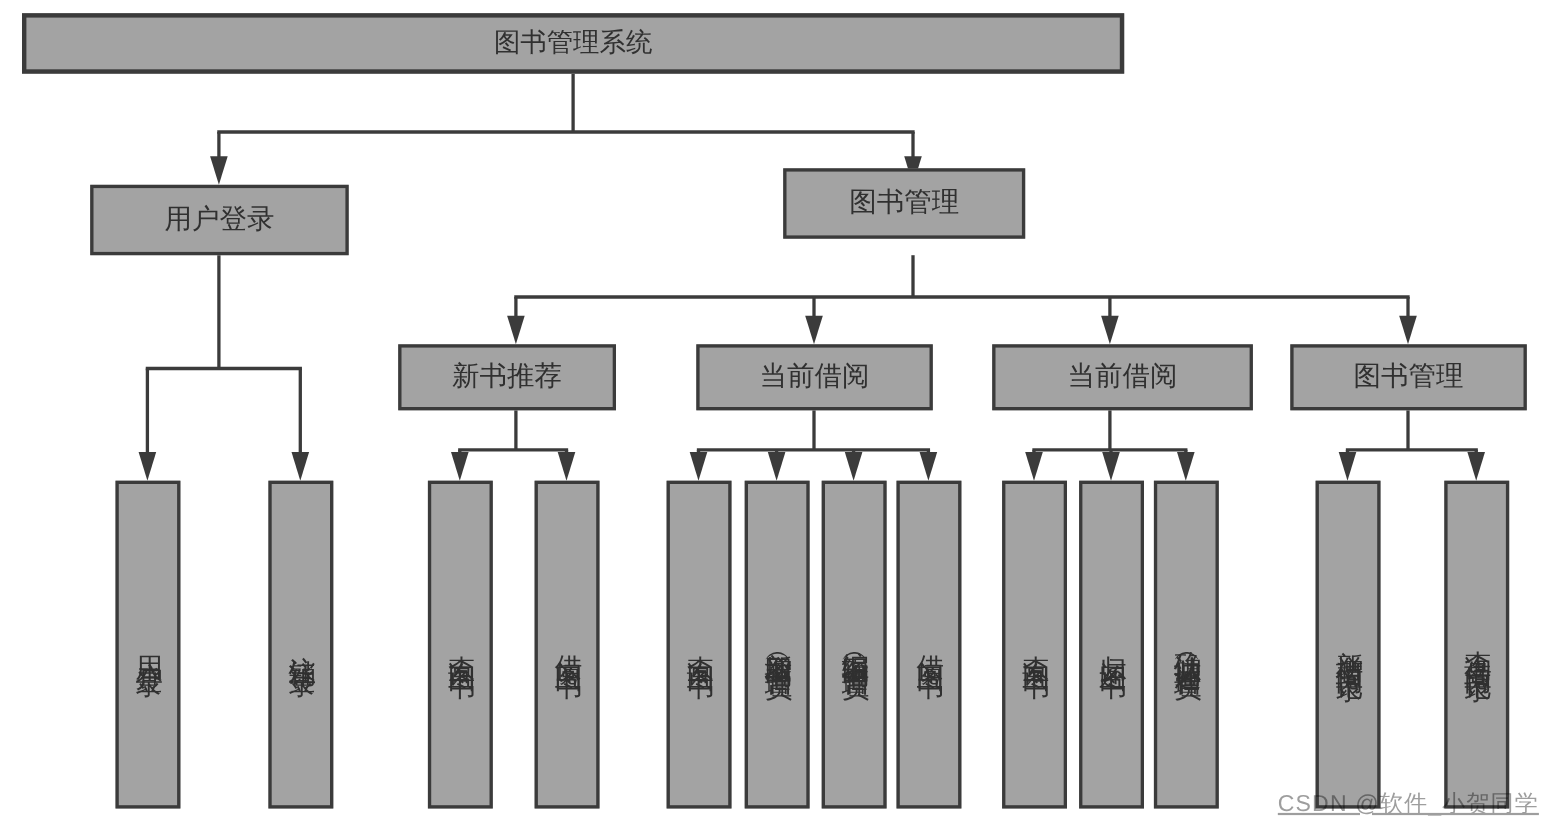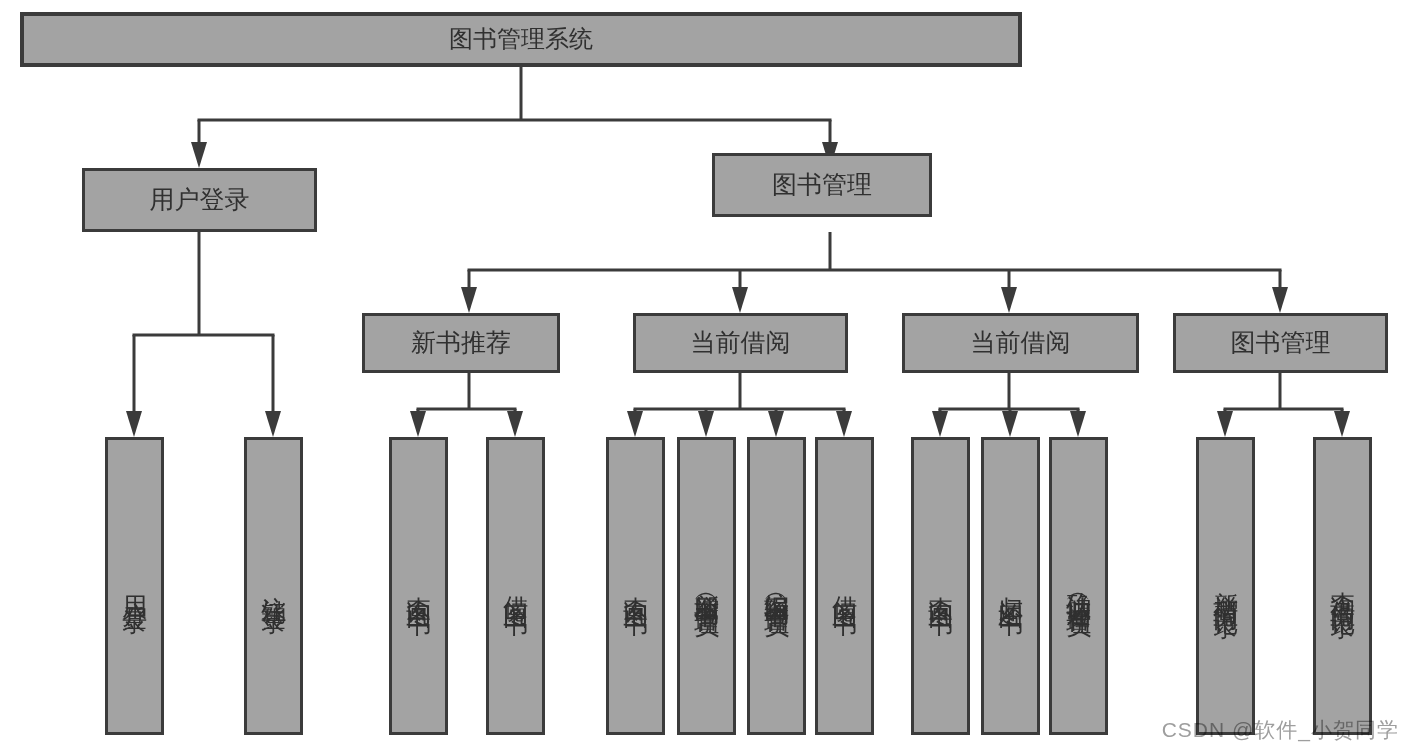--- a/index.html
+++ b/index.html
@@ -19,21 +19,21 @@
   }
   .root { border-width:4px; font-size:24px; }
   .v {
     writing-mode:vertical-rl; text-orientation:mixed;
     letter-spacing:5px; font-size:25px;
   }
   .v9 { letter-spacing:3px; font-size:25px; }
   #watermark {
     position:absolute; right:6px; bottom:3px;
     font-size:21px; color:var(--wm); letter-spacing:1px;
-    mix-blend-mode:multiply; z-index:5; white-space:nowrap;
+    mix-blend-mode:multiply; z-index:5; white-space:nowrap;text-decoration:underline;
   }
 </style>
 </head>
 <body>
 
 <div id="canvas">
 
   <svg id="connectors" viewBox="0 0 1405 747" xmlns="http://www.w3.org/2000/svg">
       <line x1="521" y1="67" x2="521" y2="120" stroke="var(--line)" stroke-width="3"></line>
       <line x1="197.5" y1="120" x2="831.5" y2="120" stroke="var(--line)" stroke-width="3"></line>

